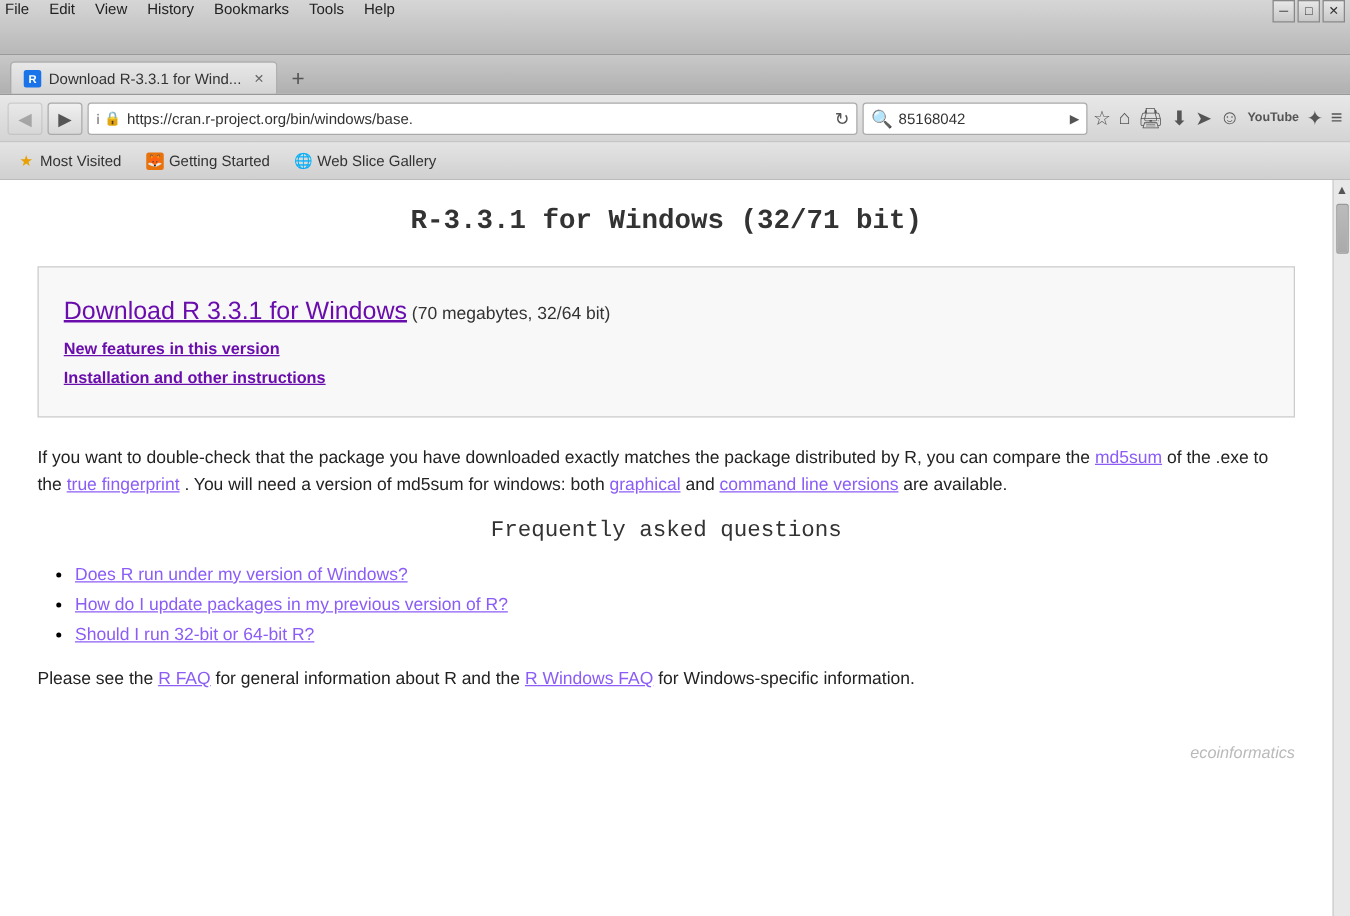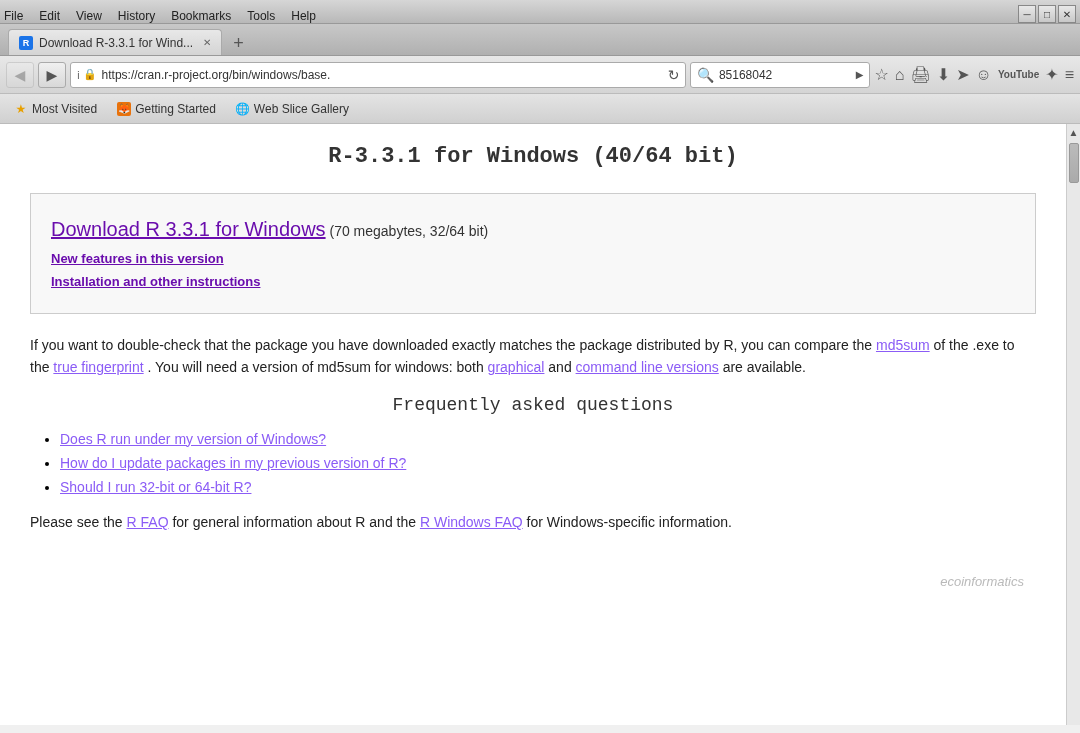--- a/index.html
+++ b/index.html
@@ -1,23 +1,23 @@
 <!DOCTYPE html>
 <html><head>
   <meta charset="utf-8">
   <style>
     * { margin: 0; padding: 0; box-sizing: border-box; }
     body { font-family: Arial, sans-serif; font-size: 14px; background: #f0f0f0; width: 1080px; height: 733px; overflow: hidden; }
 
     
     .title-bar {
       background: linear-gradient(to bottom, #d6d6d6, #b8b8b8);
-      height: 24px;
-      display: flex;
-      align-items: flex-end;
+      height: 44px;
+      display: flex;
+      align-items: flex-start;
       justify-content: space-between;
       padding: 0 4px;
       border-bottom: 1px solid #999;
     }
     .title-bar-left { display: flex; align-items: center; gap: 4px; }
     .title-bar-menu { display: flex; align-items: center; gap: 16px; font-size: 12px; color: #222; }
     .title-bar-menu span { cursor: pointer; }
     .title-bar-controls { display: flex; align-items: center; gap: 2px; }
     .title-btn {
       width: 18px; height: 18px; border: 1px solid #888;
@@ -257,21 +257,21 @@
   </div>
   <div class="bookmark-item">
     <span class="bookmark-icon bm-globe">🌐</span>
     <span>Web Slice Gallery</span>
   </div>
 </div>
 
 <div class="content-wrapper">
   <div class="page-content">
 
-    <h1 class="page-title">R-3.3.1 for Windows (40/64 bit)</h1>
+    <h1 class="page-title">R-3.3.1 for Windows (32/71 bit)</h1>
 
     <div class="download-box">
       <div style="margin-bottom: 10px;">
         <a class="download-link">Download R 3.3.1 for Windows</a>
         <span class="download-meta"> </span><span class="download-meta">(70 megabytes, 32/64 bit)</span>
       </div>
       <a class="sub-link">New features in this version</a>
       <a class="sub-link">Installation and other instructions</a>
     </div>
 
@@ -303,21 +303,21 @@
 
     <p class="body-text">
       <span>Please see the</span>
       <a class="inline-link"> </a><a class="inline-link">R FAQ</a>
       <span> </span><span>for general information about R and the</span>
       <a class="inline-link"> </a><a class="inline-link">R Windows FAQ</a>
       <span> </span><span>for Windows-specific information.</span>
     </p>
 
     <div style="position:relative; height: 40px;">
-      <span style="position:absolute; right:12px; bottom:0; font-size:13px; color:rgba(100,100,100,0.45); font-style:italic;">ecoinformatics</span>
+      <span style="position:absolute; right:0; bottom:0; font-size:13px; color:rgba(100,100,100,0.45); font-style:italic;">ecoinformatics</span>
     </div>
 
   </div>
   <div class="scrollbar">
     <span class="scroll-arrow">▲</span>
     <div class="scroll-thumb"></div>
   </div>
 </div>
 
 </body></html>

